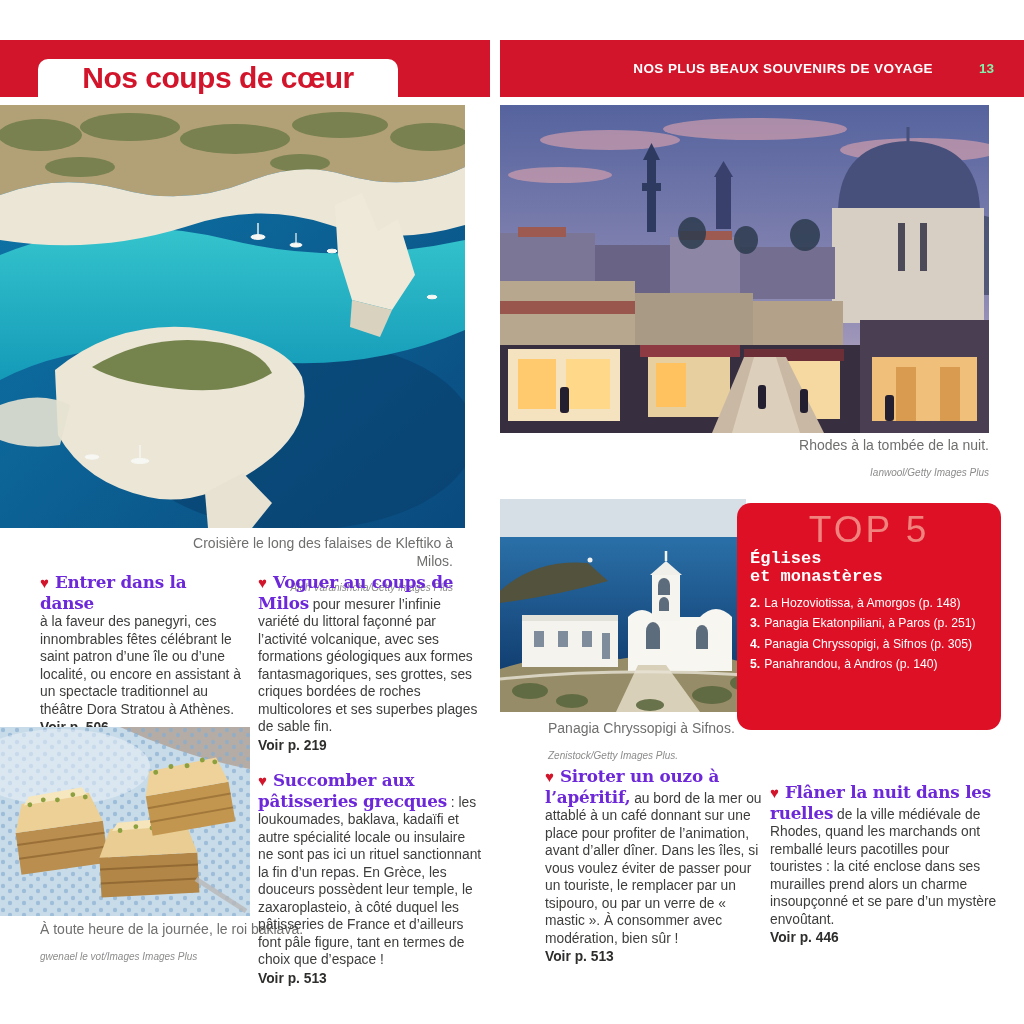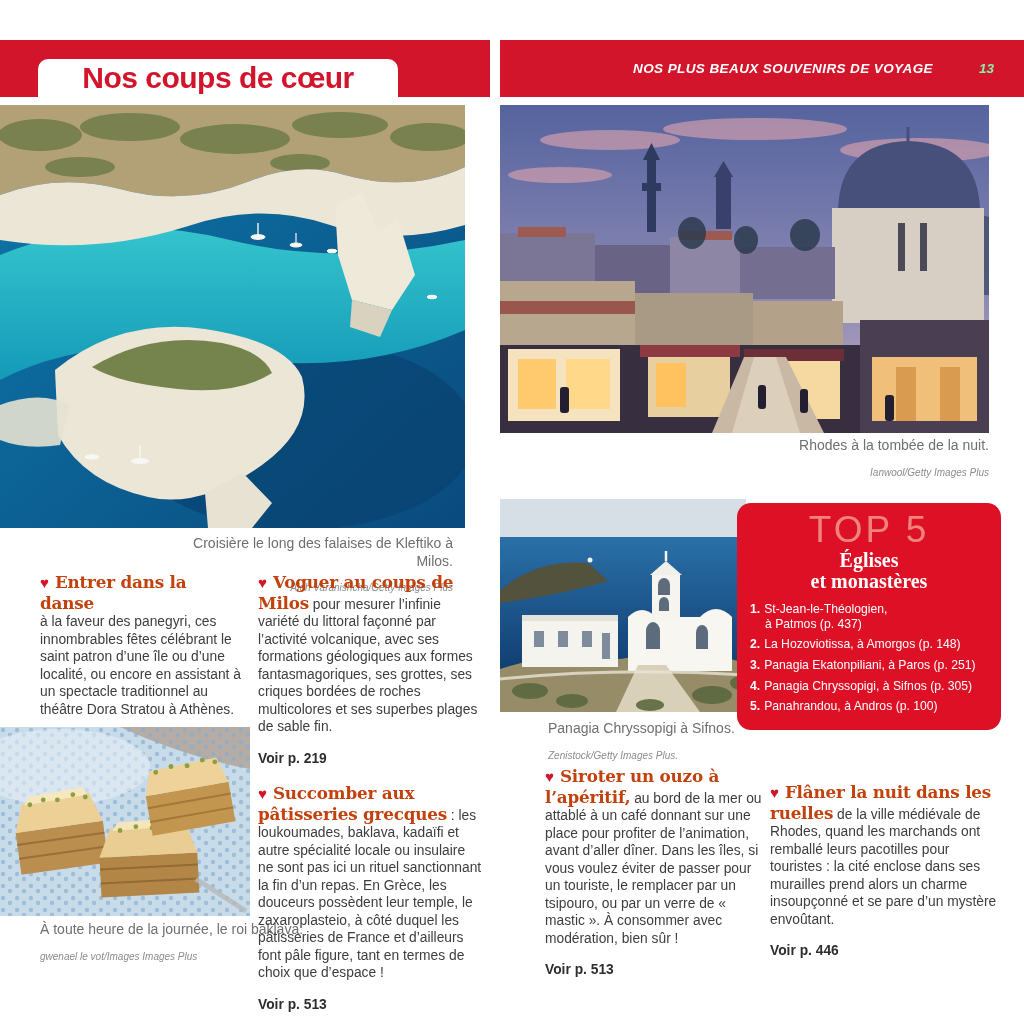--- a/index.html
+++ b/index.html
@@ -4,47 +4,47 @@
 <style>
   html,body{margin:0;padding:0;background:#ffffff;}
   .spread{position:relative;width:1024px;height:1024px;background:#ffffff;overflow:hidden;
           font-family:"Liberation Sans",sans-serif;padding-left:13px;}
   .abs{position:absolute;}
 
   
   .band{background:#d2152b;}
   .band-left{left:0;top:40px;width:490px;height:57px;}
   .band-right{left:500px;top:40px;width:524px;height:57px;display:flex;align-items:center;
-              justify-content:flex-end;padding-right:30px;box-sizing:border-box;gap:46px;font-style:italic;}
+              justify-content:flex-end;padding-right:30px;box-sizing:border-box;gap:46px;}
   .title-plate{left:38px;top:59px;width:360px;height:38px;background:#ffffff;
                border-radius:10px 10px 0 0;display:flex;align-items:center;justify-content:center;}
   .title-plate span{color:#d2152b;font-weight:bold;font-size:30px;letter-spacing:-0.5px;}
   .band-label{color:#ffffff;font-weight:bold;font-size:13.5px;letter-spacing:0.4px;}
   .band-page{color:#86efac;font-weight:bold;font-size:13.5px;}
 
   
   .caption{color:#6f6f6e;font-size:14px;line-height:1.25;}
   .credit{color:#8c8c8b;font-size:10px;font-style:italic;line-height:1.3;margin-top:11px;}
   .cap-right{text-align:right;}
 
   
   .hl{font-size:13.8px;line-height:1.27;color:#3d3d3c;}
   .heart{color:#d2152b;font-size:15px;margin-right:6px;}
-  .hl-title{font-family:"DejaVu Serif",serif;font-weight:bold;color:#c2410c;font-size:16.8px;
+  .hl-title{font-family:"DejaVu Serif",serif;font-weight:bold;color:#6d28d9;font-size:16.8px;
             letter-spacing:-0.2px;line-height:1.2;margin-top:28px;}
   .hl-sep{color:#3d3d3c;}
-  .see{font-weight:bold;color:#2e2e2d;margin-top:14px;}
+  .see{font-weight:bold;color:#2e2e2d;margin-top:1px;}
   .hl + .hl{margin-top:16px;}
 
   
   .top5{left:737px;top:487px;width:264px;height:227px;background:#dd1026;border-radius:14px;
         box-sizing:border-box;padding:8px 13px 10px 13px;color:#ffffff;z-index:5;margin-top:16px;}
   .top5-label{text-align:center;font-size:37px;line-height:1.05;color:#f0837e;letter-spacing:3px;}
-  .top5-title{text-align:center;font-family:Liberation Serif, serif;font-weight:bold;
-              font-size:20px;line-height:1.08;}
+  .top5-title{font-family:Liberation Mono, monospace;font-weight:bold;
+              font-size:17px;line-height:1.08;}
   .top5-list{margin-top:9px;}
   .t5-item{font-size:12.2px;line-height:1.2;margin-bottom:6px;padding-left:15px;text-indent:-15px;}
   .t5-num{font-weight:bold;margin-right:4px;}
   .t5-text{white-space:pre-line;}
 
   svg{display:block;}
 </style>
 </head>
 <body>
 
@@ -237,26 +237,24 @@
   <div class="abs" style="left:548px;top:720px;width:240px;">
     <div class="caption">Panagia Chryssopigi à Sifnos.</div>
     <div class="credit">Zenistock/Getty Images Plus.</div>
   </div>
 
   <div class="abs top5">
     <div class="top5-label">TOP 5</div>
     <div class="top5-title">Églises</div>
     <div class="top5-title">et monastères</div>
     <div class="top5-list">
-      <div class="t5-item"><span class="t5-num">1.</span><span class="t5-text">St-Jean-le-Théologien,
-à Patmos (p. 437)</span></div>
       <div class="t5-item"><span class="t5-num">2.</span><span class="t5-text">La Hozoviotissa, à Amorgos (p. 148)</span></div>
       <div class="t5-item"><span class="t5-num">3.</span><span class="t5-text">Panagia Ekatonpiliani, à Paros (p. 251)</span></div>
       <div class="t5-item"><span class="t5-num">4.</span><span class="t5-text">Panagia Chryssopigi, à Sifnos (p. 305)</span></div>
-      <div class="t5-item"><span class="t5-num">5.</span><span class="t5-text">Panahrandou, à Andros (p. 100)</span></div>
+      <div class="t5-item"><span class="t5-num">5.</span><span class="t5-text">Panahrandou, à Andros (p. 140)</span></div>
     </div>
   </div>
 
   <div class="abs hl" style="left:40px;top:572px;width:205px;">
     <div><span class="heart">♥</span><span class="hl-title">Entrer dans la danse</span></div>
     <div>à la faveur des panegyri, ces innombrables fêtes célébrant le saint patron d’une île ou d’une localité, ou encore en assistant à un spectacle traditionnel au théâtre Dora Stratou à Athènes.</div>
     <div class="see">Voir p. 506</div>
   </div>
 
   <div class="abs" style="left:0;top:727px;">

